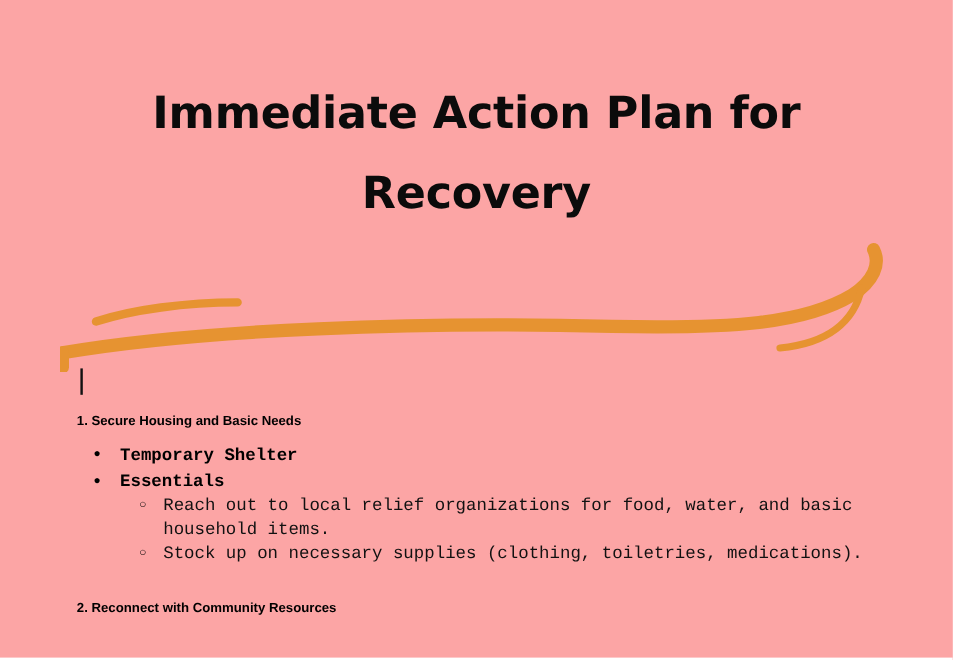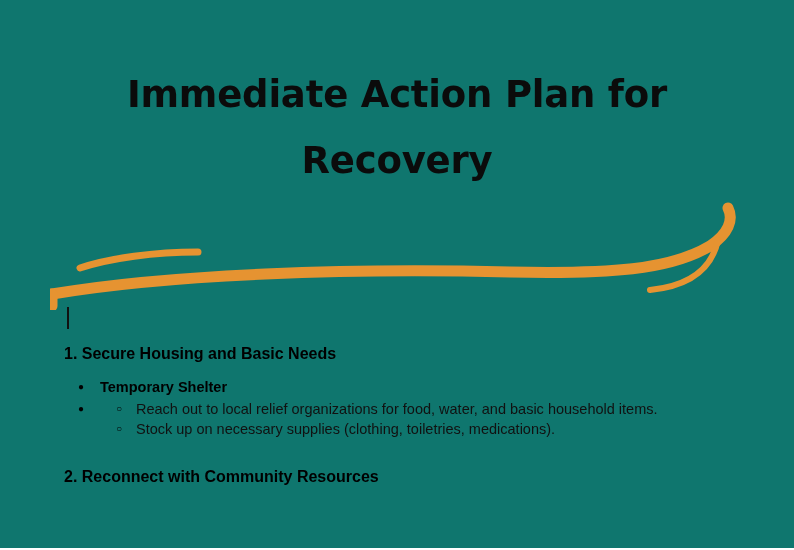--- a/index.html
+++ b/index.html
@@ -12,21 +12,21 @@
     height: 550px;
     overflow: hidden;
     font-family: "Liberation Sans", sans-serif;
     color: #000000;
     position: relative;
   }
   .page {
     position: relative;
     width: 794px;
     height: 550px;
-    background: #0f766e;
+    background: #fca5a5;
     overflow: hidden;
   }
   .doc-title {
     margin: 0;
     padding: 0 60px;
     padding-top: 62px;
     text-align: center;
     font-family: "DejaVu Sans", sans-serif;
     font-weight: bold;
     font-size: 37px;
@@ -60,35 +60,36 @@
   .body-content {
     position: absolute;
     left: 0;
     top: 344px;
     width: 794px;
     padding: 0 64px;
     box-sizing: border-box;
   }
   h2.section-heading {
     margin: 0 0 12px 0;
-    font-size: 16px;
+    font-size: 11px;
     font-weight: bold;
     font-family: "Liberation Sans", sans-serif;
     color: #000000;
     line-height: 1.3;
   }
   ul.level1 {
     list-style: none;
     margin: 0;
     padding: 0 0 0 14px;
   }
   ul.level1 > li {
     position: relative;
     padding-left: 22px;
     margin-bottom: 2px;
+    font-family: Liberation Mono, monospace;
   }
   ul.level1 > li::before {
     content: "\25CF";
     position: absolute;
     left: 0;
     top: 0;
     font-size: 10px;
     line-height: 20px;
     color: #000;
   }
@@ -156,20 +157,21 @@
 
     <div>
       <h2 class="section-heading">1. Secure Housing and Basic Needs</h2>
       <ul class="level1">
         <li>
           <span class="l1-label">Temporary Shelter</span>
           <ul class="level2">
           </ul>
         </li>
         <li>
+          <span class="l1-label">Essentials</span>
           <ul class="level2">
             <li>Reach out to local relief organizations for food, water, and basic household items.</li>
             <li>Stock up on necessary supplies (clothing, toiletries, medications).</li>
           </ul>
         </li>
       </ul>
     </div>
 
     <div class="section-2">
       <h2 class="section-heading">2. Reconnect with Community Resources</h2>

